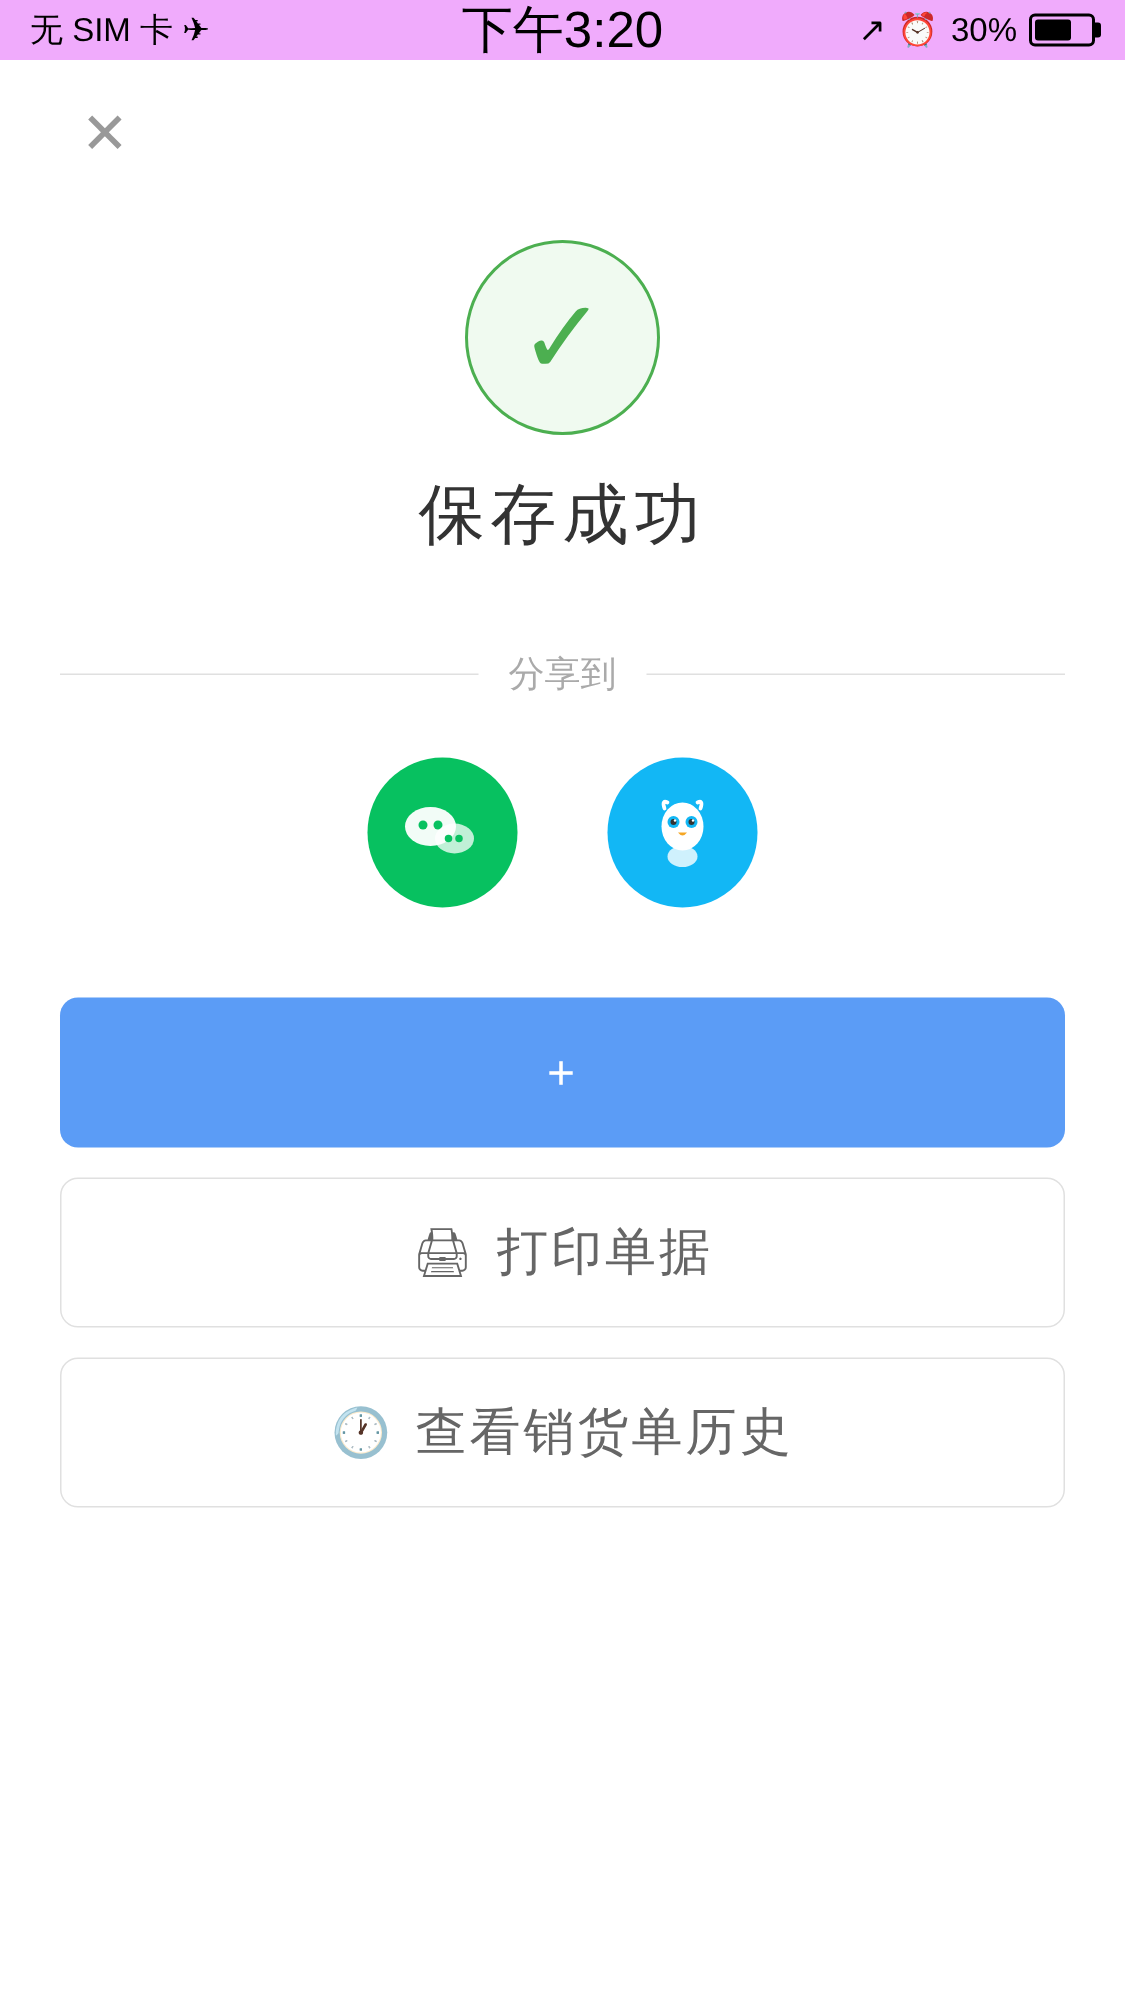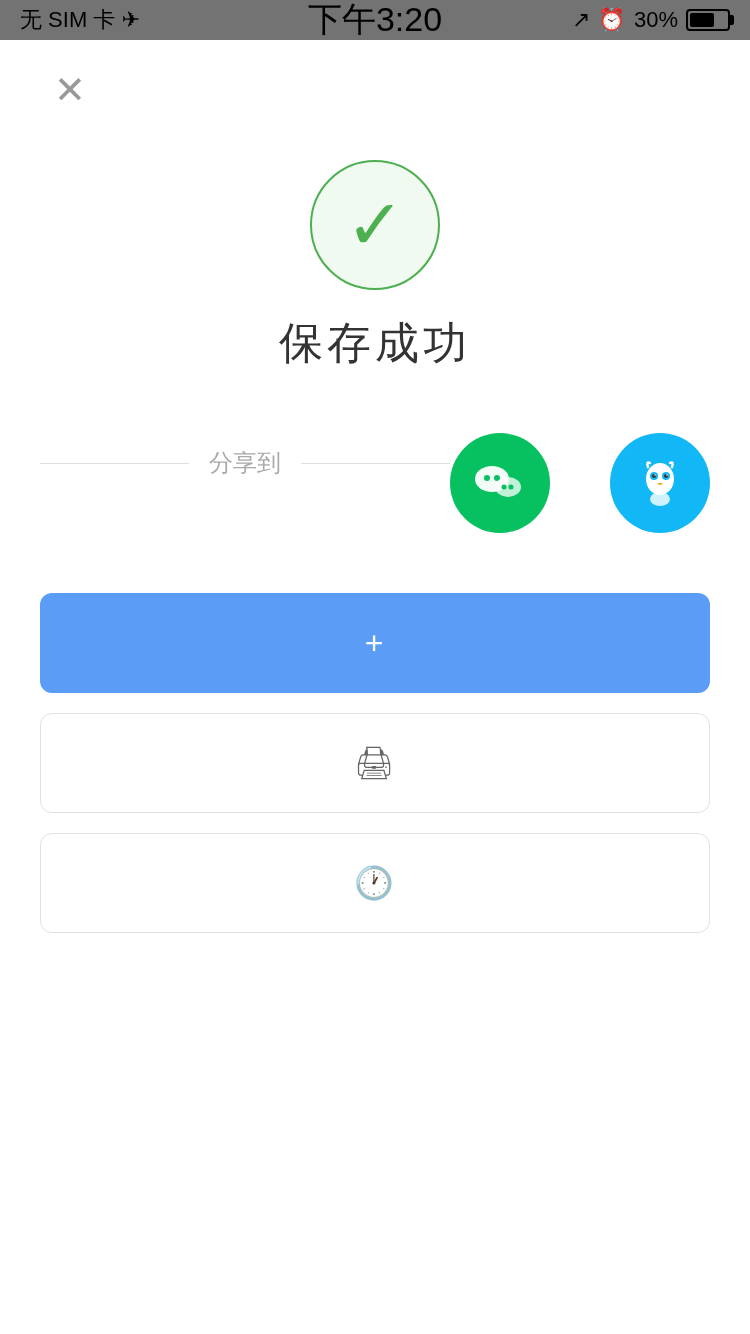--- a/index.html
+++ b/index.html
@@ -11,21 +11,21 @@
       background: #ffffff;
       font-family: -apple-system, "PingFang SC", "Helvetica Neue", Arial, sans-serif;
       display: flex;
       flex-direction: column;
     }
 
     
     .status-bar {
       width: 100%;
       height: 40px;
-      background: #737373;
+      background: #f0abfc;
       display: flex;
       align-items: center;
       justify-content: space-between;
       padding: 2px 20px;
       font-size: 24px;
       font-weight: 500;
       color: #000;
       gap: 48px;
     }
 
@@ -137,21 +137,21 @@
       font-size: 44px;
       color: #333;
       margin-top: 24px;
       font-weight: 400;
       letter-spacing: 4px;
     }
 
     
     .share-section {
       display: flex;
-      flex-direction: row;
+      flex-direction: column;
       align-items: center;
       margin-top: 60px;
     }
 
     .share-divider {
       width: 100%;
       display: flex;
       align-items: center;
       gap: 20px;
       margin-bottom: 40px;
@@ -322,20 +322,22 @@
     </div>
   </div>
 
   <div class="buttons-section">
     <button class="btn-primary">
       <span class="btn-icon">+</span>
     </button>
 
     <button class="btn-secondary">
       <span class="btn-icon">🖨</span>
+      <span>打印单据</span>
     </button>
 
     <button class="btn-secondary">
       <span class="btn-icon">🕐</span>
+      <span>查看销货单历史</span>
     </button>
   </div>
 
 </div>
 
 </body></html>

